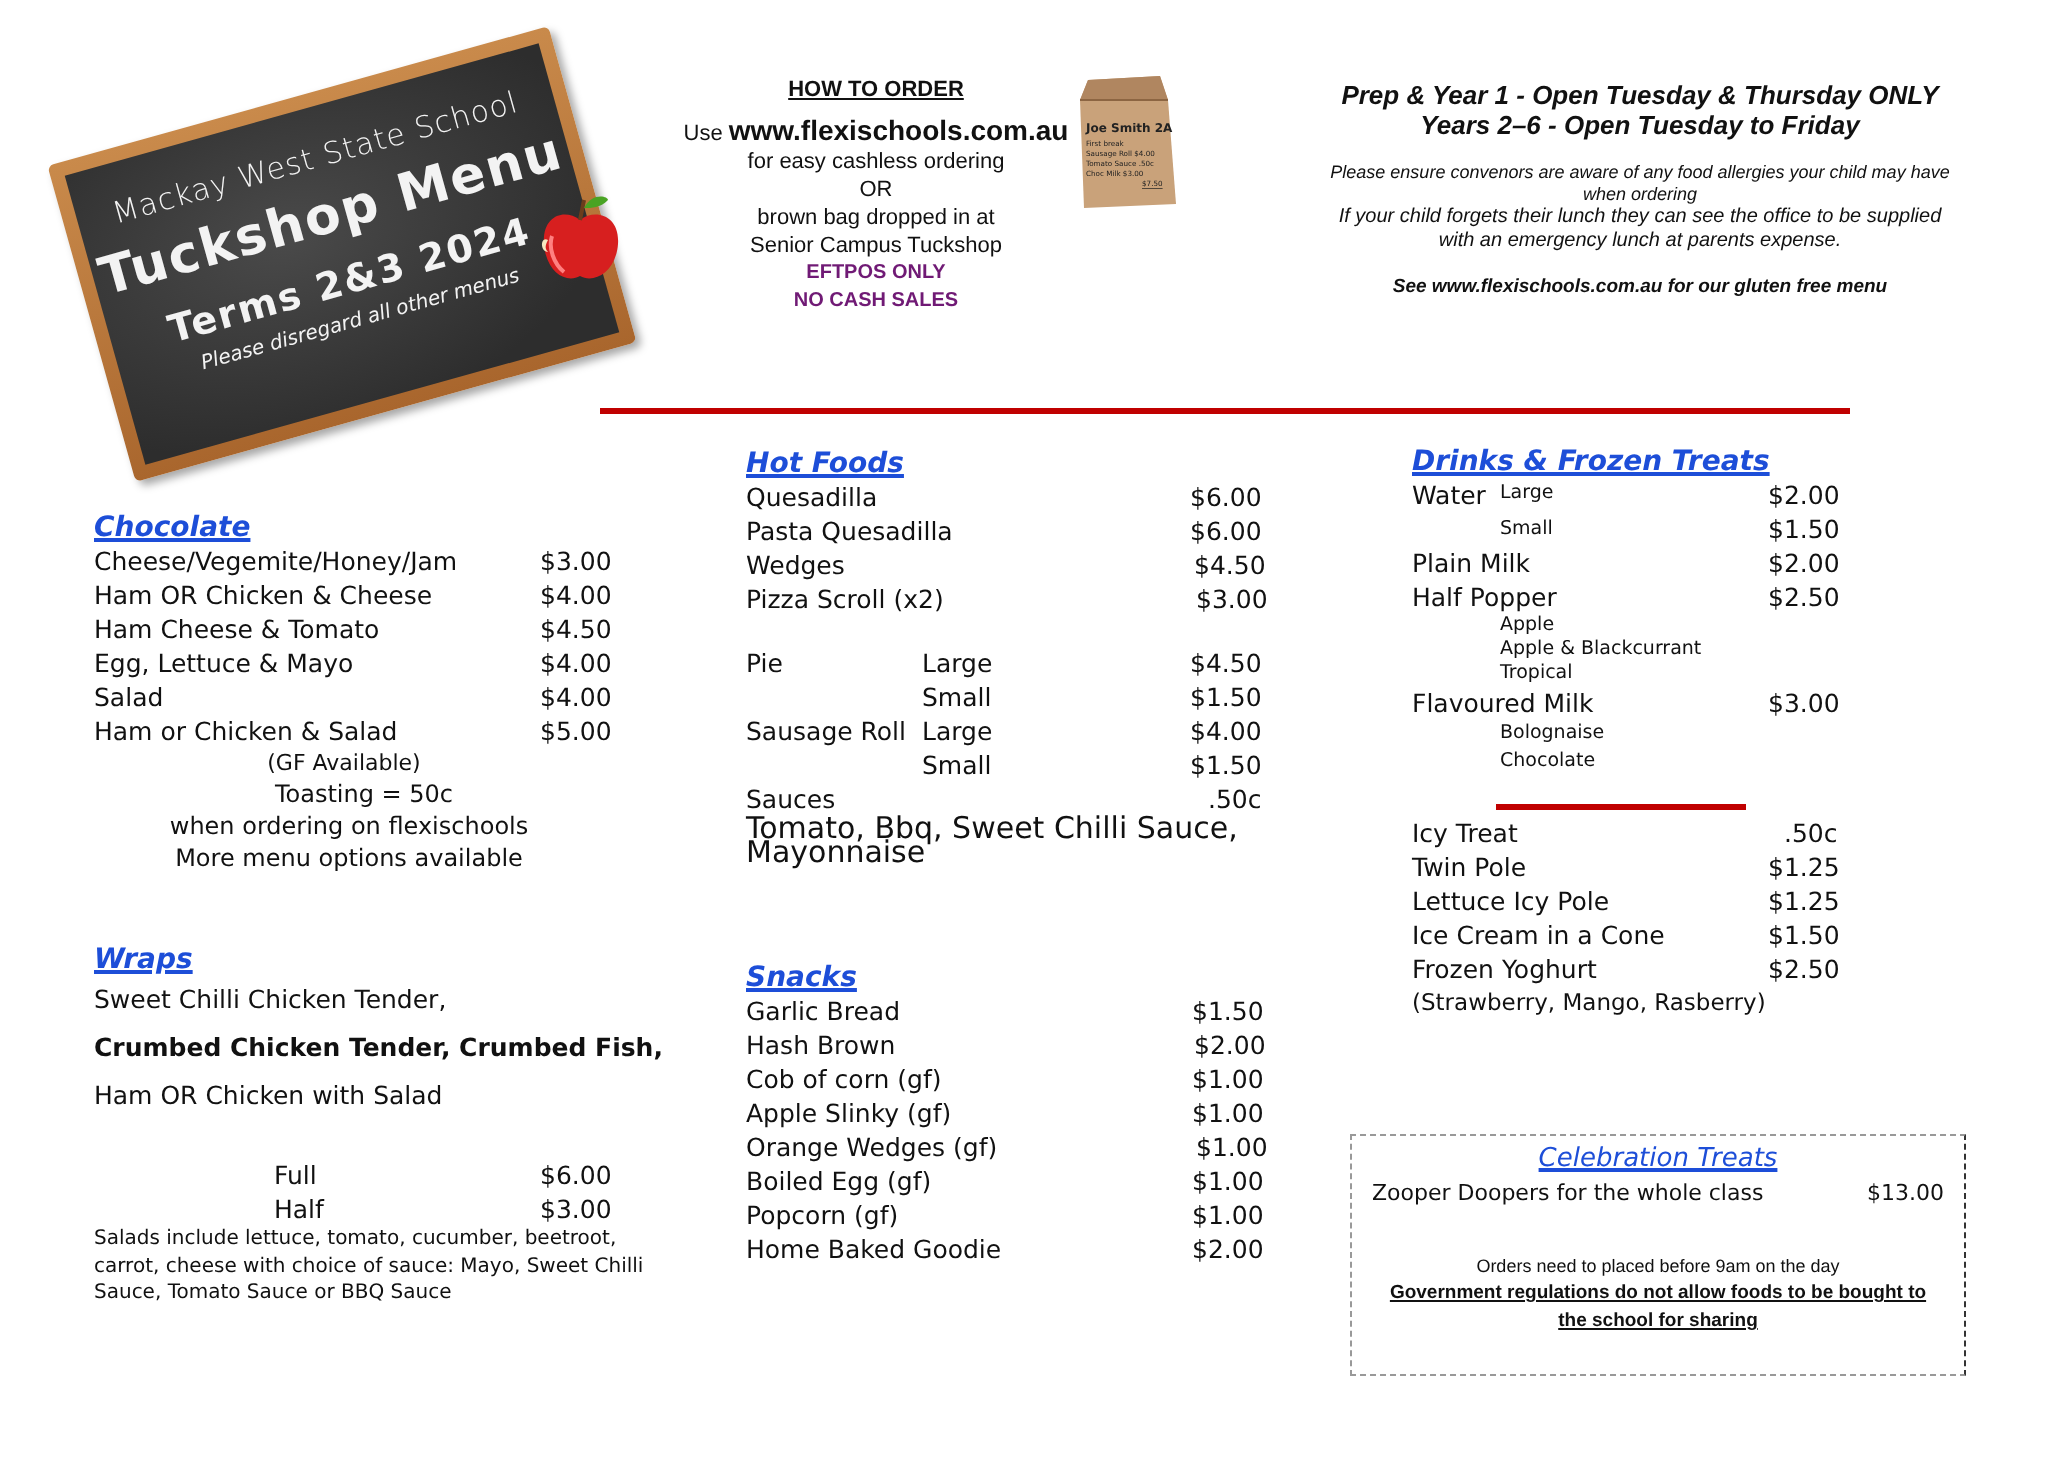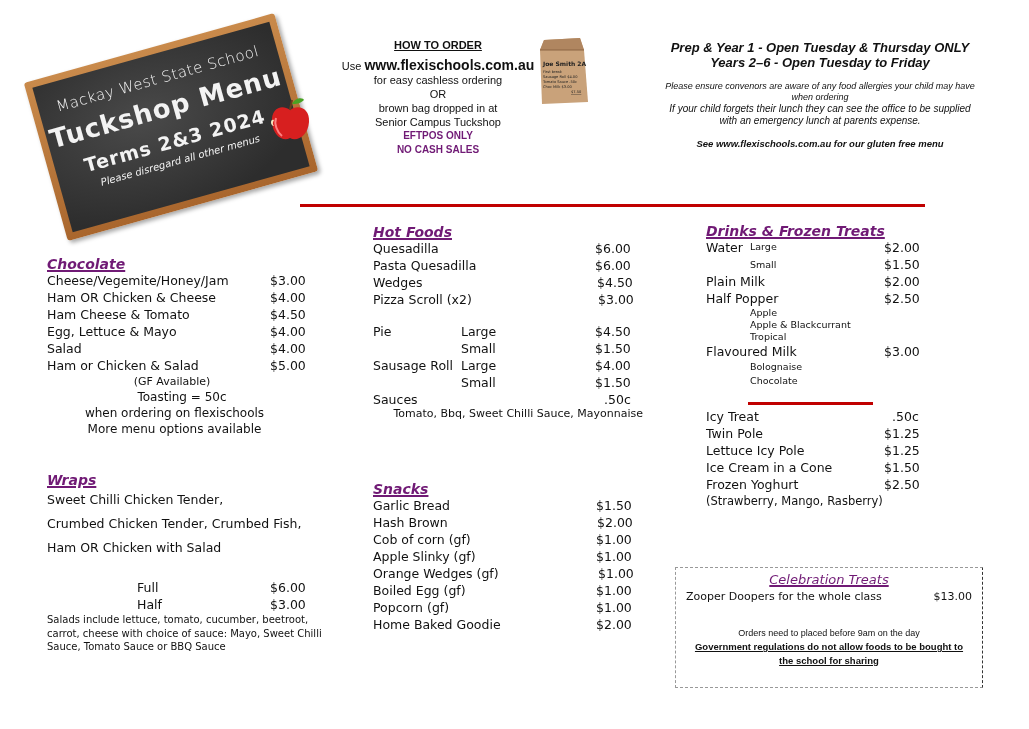--- a/index.html
+++ b/index.html
@@ -34,21 +34,21 @@
     
     .info { left: 655px; top: 40px; width: 330px; text-align: center;
             font-family: "Liberation Sans", sans-serif; font-style: italic; }
     .info .big { font-weight: bold; font-size: 13px; line-height: 15px; }
     .info .small { font-size: 10px; line-height: 12px; }
     .info .bold { font-weight: bold; font-size: 9.5px; }
 
     .redline { left: 300px; top: 204px; width: 625px; height: 3px; background: #c00000; }
 
     
-    .sec-title { color: #701a75; font-style: italic; font-weight: bold; text-decoration: underline;
+    .sec-title { color: #1d4ed8; font-style: italic; font-weight: bold; text-decoration: underline;
                  font-family: "DejaVu Sans", sans-serif; font-size: 14px; text-decoration-thickness: 2px; }
     .row { position: relative; font-size: 12.5px; line-height: 17px; height: 17px; white-space: nowrap; }
     .row .price { position: absolute; }
     .center { text-align: center; font-size: 12px; line-height: 16px; }
     .tiny { font-size: 10px; line-height: 12px; }
     .sub { font-size: 9.5px; line-height: 12px; }
 
     .sandwiches { left: 47px; top: 256px; width: 270px; }
     .wraps { left: 47px; top: 472px; width: 290px; }
     .hot { left: 373px; top: 224px; width: 270px; }
@@ -129,21 +129,21 @@
   <div class="row"><span>Ham or Chicken &amp; Salad</span><span class="price" style="left:223px">$5.00</span></div>
   <div class="center" style="width:250px; font-size:11px; line-height:15px;">(GF Available)</div>
   <div class="center" style="width:270px;">Toasting = 50c</div>
   <div class="center" style="width:255px;">when ordering on flexischools</div>
   <div class="center" style="width:255px;">More menu options available</div>
 </div>
 
 <div class="abs wraps">
   <div class="sec-title">Wraps</div>
   <div class="row" style="height:24px;line-height:24px;">Sweet Chilli Chicken Tender,</div>
-  <div class="row" style="height:24px;line-height:24px;">Crumbed Chicken Tender, Crumbed Fish,</div>
+  <div class="row" style="height:24px;line-height:24px;font-weight:bold;">Crumbed Chicken Tender, Crumbed Fish,</div>
   <div class="row" style="height:24px;line-height:24px;">Ham OR Chicken with Salad</div>
   <div class="row" style="margin-top:19px;">
       <span style="position:absolute;left:90px">Full</span>
       <span class="price" style="left:223px">$6.00</span>
     </div>
   <div class="row">
       <span style="position:absolute;left:90px">Half</span>
       <span class="price" style="left:223px">$3.00</span>
     </div>
   <div class="tiny" style="width:285px; line-height:13.5px;">Salads include lettuce, tomato, cucumber, beetroot, carrot, cheese with choice of sauce: Mayo, Sweet Chilli Sauce, Tomato Sauce or BBQ Sauce</div>
@@ -154,21 +154,21 @@
   <div class="row"><span>Quesadilla</span><span class="price" style="left:222px">$6.00</span></div>
   <div class="row"><span>Pasta Quesadilla</span><span class="price" style="left:222px">$6.00</span></div>
   <div class="row"><span>Wedges</span><span class="price" style="left:224px">$4.50</span></div>
   <div class="row"><span>Pizza Scroll (x2)</span><span class="price" style="left:225px">$3.00</span></div>
   <div style="height:15px"></div>
   <div class="row"><span>Pie</span><span style="position:absolute;left:88px">Large</span><span class="price" style="left:222px">$4.50</span></div>
   <div class="row"><span></span><span style="position:absolute;left:88px">Small</span><span class="price" style="left:222px">$1.50</span></div>
   <div class="row"><span>Sausage Roll</span><span style="position:absolute;left:88px">Large</span><span class="price" style="left:222px">$4.00</span></div>
   <div class="row"><span></span><span style="position:absolute;left:88px">Small</span><span class="price" style="left:222px">$1.50</span></div>
   <div class="row"><span>Sauces</span><span class="price" style="left:231px">.50c</span></div>
-  <div class="tiny" style="font-size:11px;text-align:right;">Tomato, Bbq, Sweet Chilli Sauce, Mayonnaise</div>
+  <div class="tiny" style="font-size:15px;">Tomato, Bbq, Sweet Chilli Sauce, Mayonnaise</div>
 </div>
 
 <div class="abs snacks">
   <div class="sec-title">Snacks</div>
   <div class="row"><span>Garlic Bread</span><span class="price" style="left:223px">$1.50</span></div>
   <div class="row"><span>Hash Brown</span><span class="price" style="left:224px">$2.00</span></div>
   <div class="row"><span>Cob of corn (gf)</span><span class="price" style="left:223px">$1.00</span></div>
   <div class="row"><span>Apple Slinky (gf)</span><span class="price" style="left:223px">$1.00</span></div>
   <div class="row"><span>Orange Wedges (gf)</span><span class="price" style="left:225px">$1.00</span></div>
   <div class="row"><span>Boiled Egg (gf)</span><span class="price" style="left:223px">$1.00</span></div>

